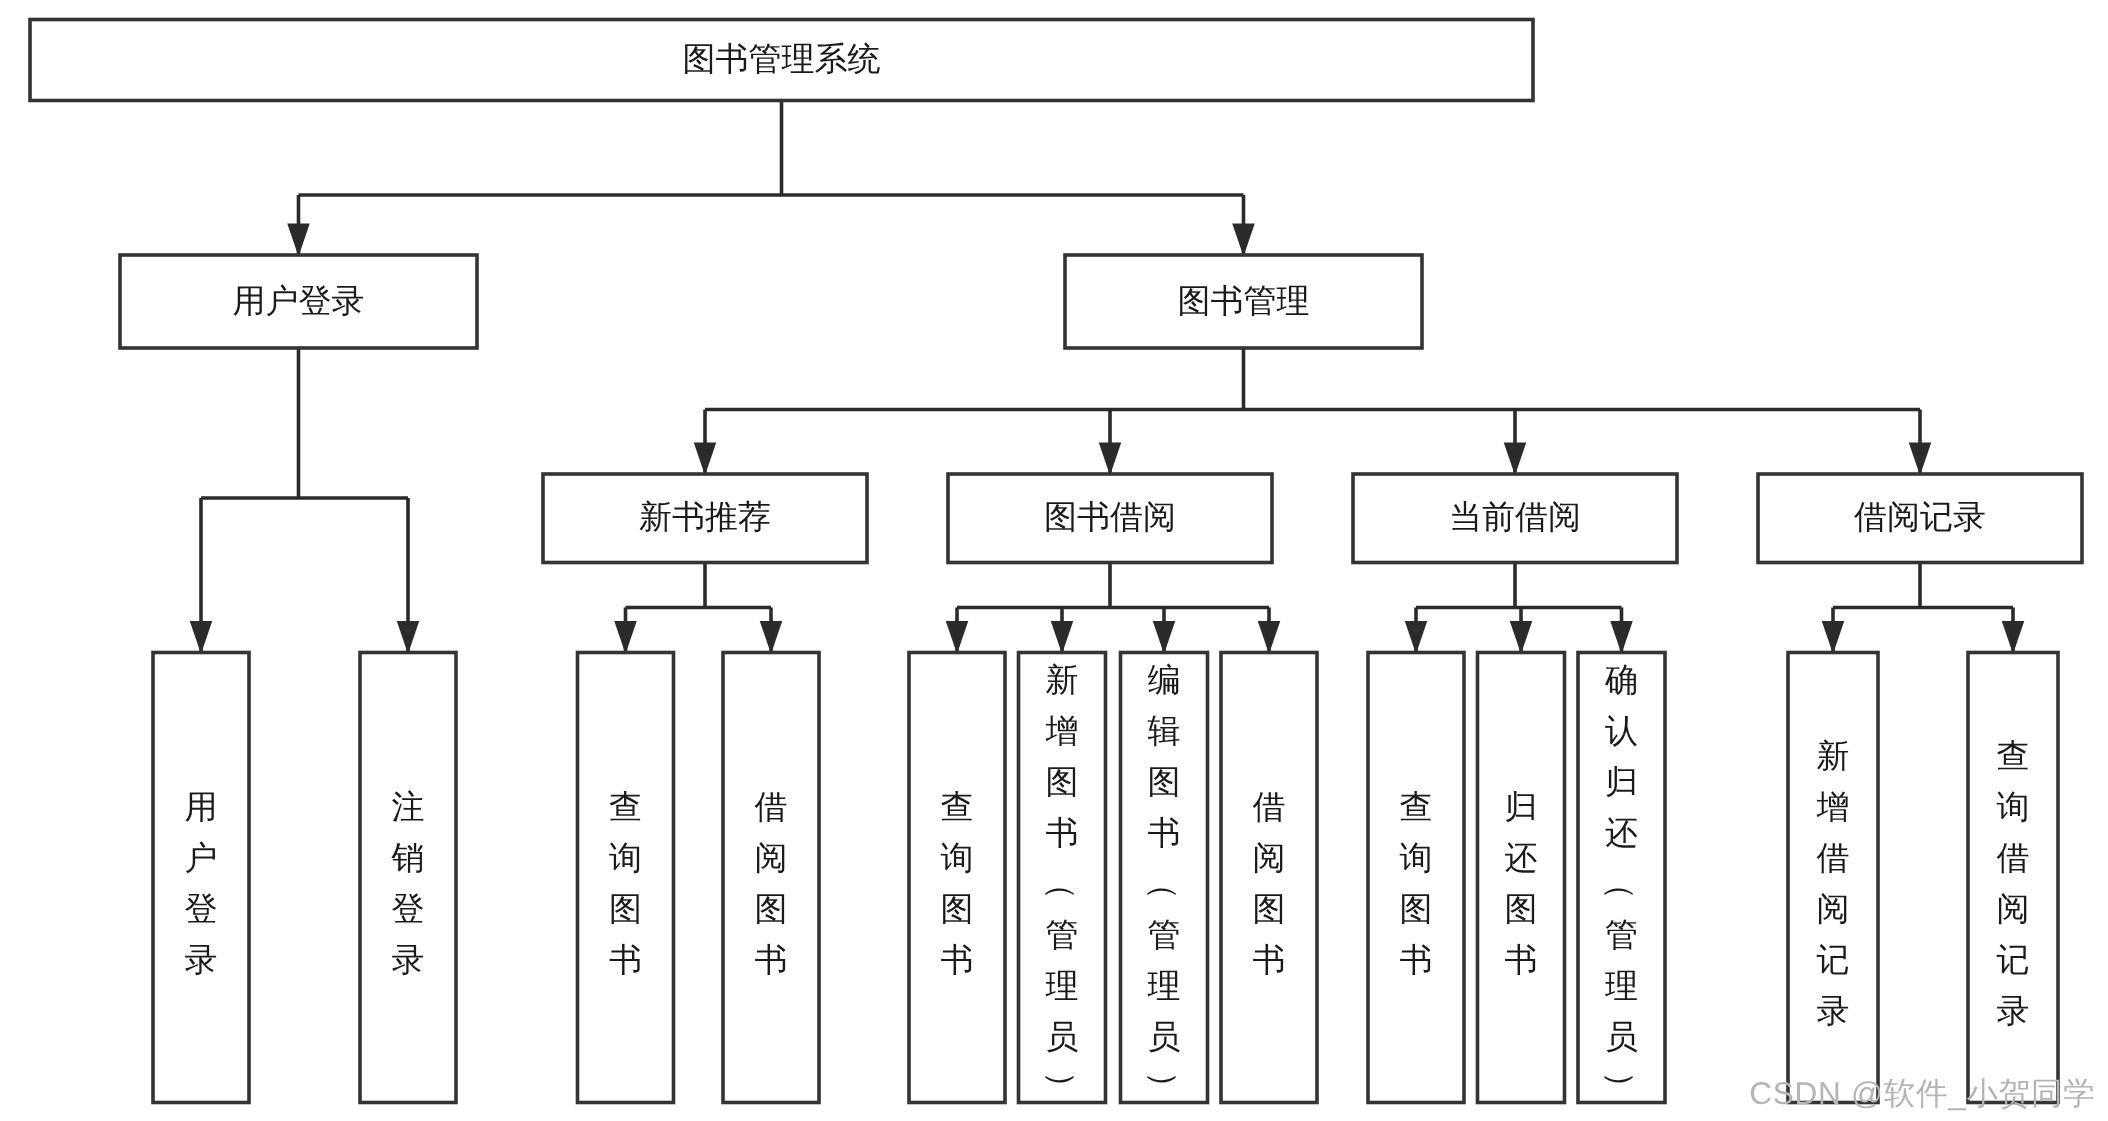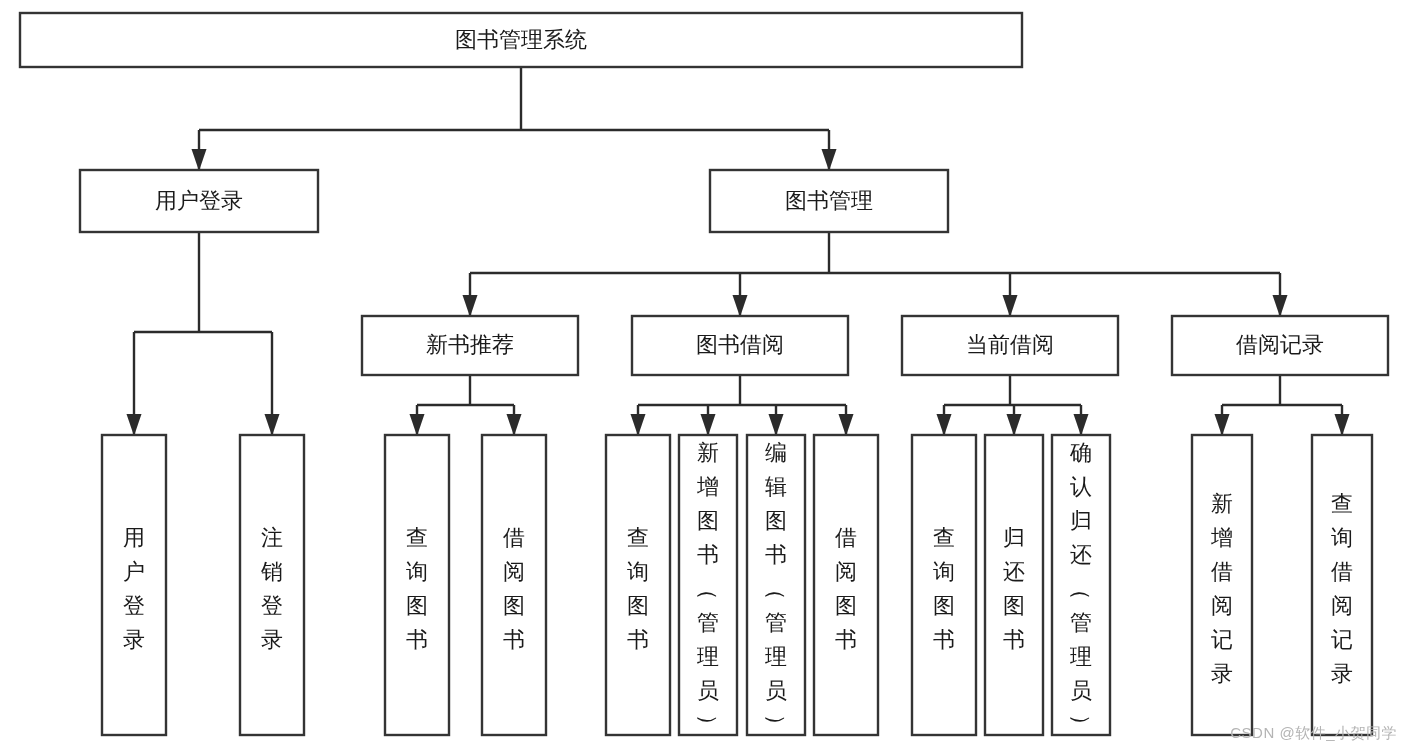--- a/index.html
+++ b/index.html
@@ -55,21 +55,21 @@
     font-family: "Liberation Sans", "DejaVu Sans", sans-serif;
     font-size: 22px;
     fill: #1a1a1a;
     text-anchor: middle;
   }
   .watermark {
     position: absolute;
     right: 8px;
     bottom: 4px;
     font-family: "Liberation Sans", "DejaVu Sans", sans-serif;
-    font-size: 15px;
+    font-size: 21px;
     color: #b4b4b4;
     white-space: nowrap;
     letter-spacing: 0.5px;
     pointer-events: none;
   }
 </style>
 </head>
 <body>
 
 <div id="diagram-root">

